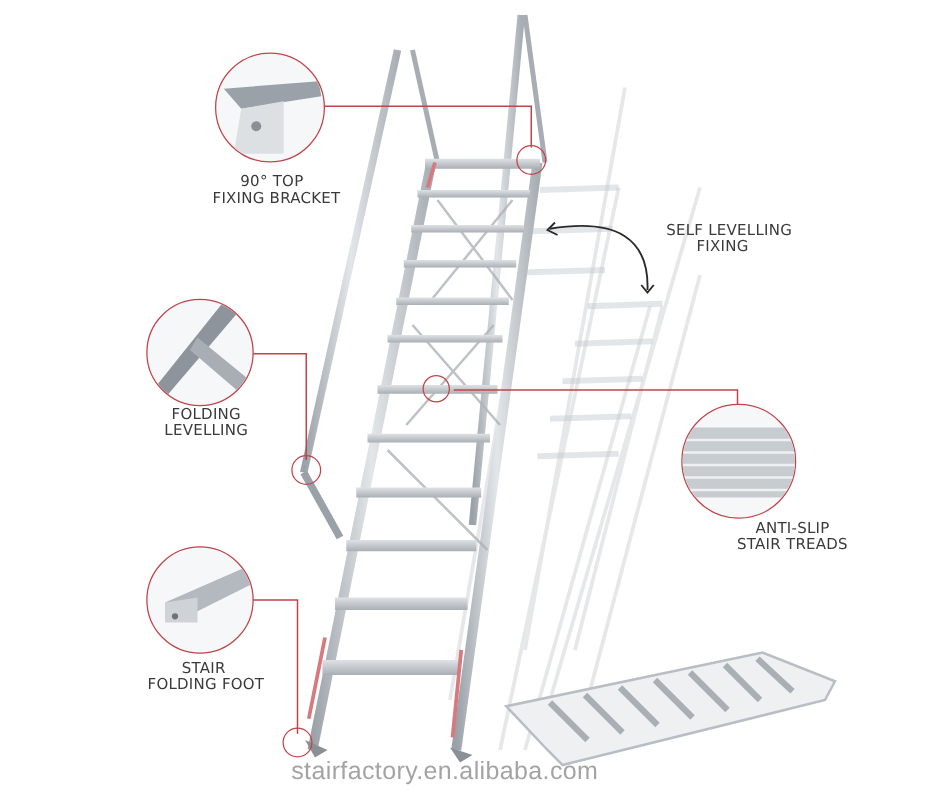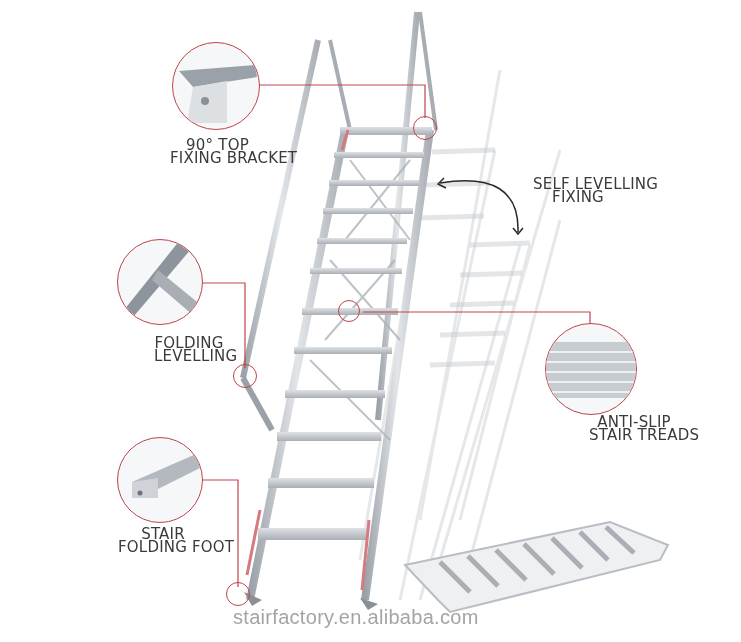--- a/index.html
+++ b/index.html
@@ -1,17 +1,17 @@
 <!DOCTYPE html>
 <html><head>
 <meta charset="utf-8">
 <style>
   html,body{margin:0;padding:0;background:#ffffff;}
   body{width:741px;height:642px;position:relative;overflow:hidden;font-family:"DejaVu Sans","Liberation Sans",sans-serif;}
-  .label{position:absolute;text-align:center;color:#3a3a3a;font-size:15px;line-height:13px;letter-spacing:0.2px;white-space:nowrap;}
+  .label{position:absolute;text-align:center;color:#3a3a3a;font-size:12px;line-height:13px;letter-spacing:0.2px;white-space:nowrap;}
   .circle{position:absolute;border:1.5px solid #c0444a;border-radius:50%;box-sizing:border-box;overflow:hidden;background:#f6f7f8;}
   .small-circle{position:absolute;border:1.5px solid #c0444a;border-radius:50%;box-sizing:border-box;}
   svg.art{position:absolute;left:0;top:0;}
   .watermark{position:absolute;left:233px;top:606px;font-family:"Liberation Sans","DejaVu Sans",sans-serif;font-size:20px;color:#9a9a9a;letter-spacing:0.3px;opacity:0.9;}
 </style>
 </head>
 <body>
 
 <svg class="art" width="741" height="642" viewBox="0 0 741 642">
   <defs>
@@ -150,21 +150,21 @@
 <div class="small-circle" style="left:226px;top:582px;width:24px;height:24px;"></div>
 
 <div class="label" style="left:170px;top:139px;width:95px;">
   <div>90° TOP</div>
   <div>FIXING BRACKET</div>
 </div>
 <div class="label" style="left:520px;top:178px;width:90px;margin-left:13px;">
   <div>SELF LEVELLING</div>
   <div>FIXING</div>
 </div>
-<div class="label" style="left:130px;top:337px;width:70px;margin-left:24px;">
+<div class="label" style="left:130px;top:325px;width:70px;">
   <div>FOLDING</div>
   <div>LEVELLING</div>
 </div>
 <div class="label" style="left:548px;top:416px;width:90px;margin-left:41px;">
   <div>ANTI-SLIP</div>
   <div>STAIR TREADS</div>
 </div>
 <div class="label" style="left:118px;top:528px;width:90px;">
   <div>STAIR</div>
   <div>FOLDING FOOT</div>

